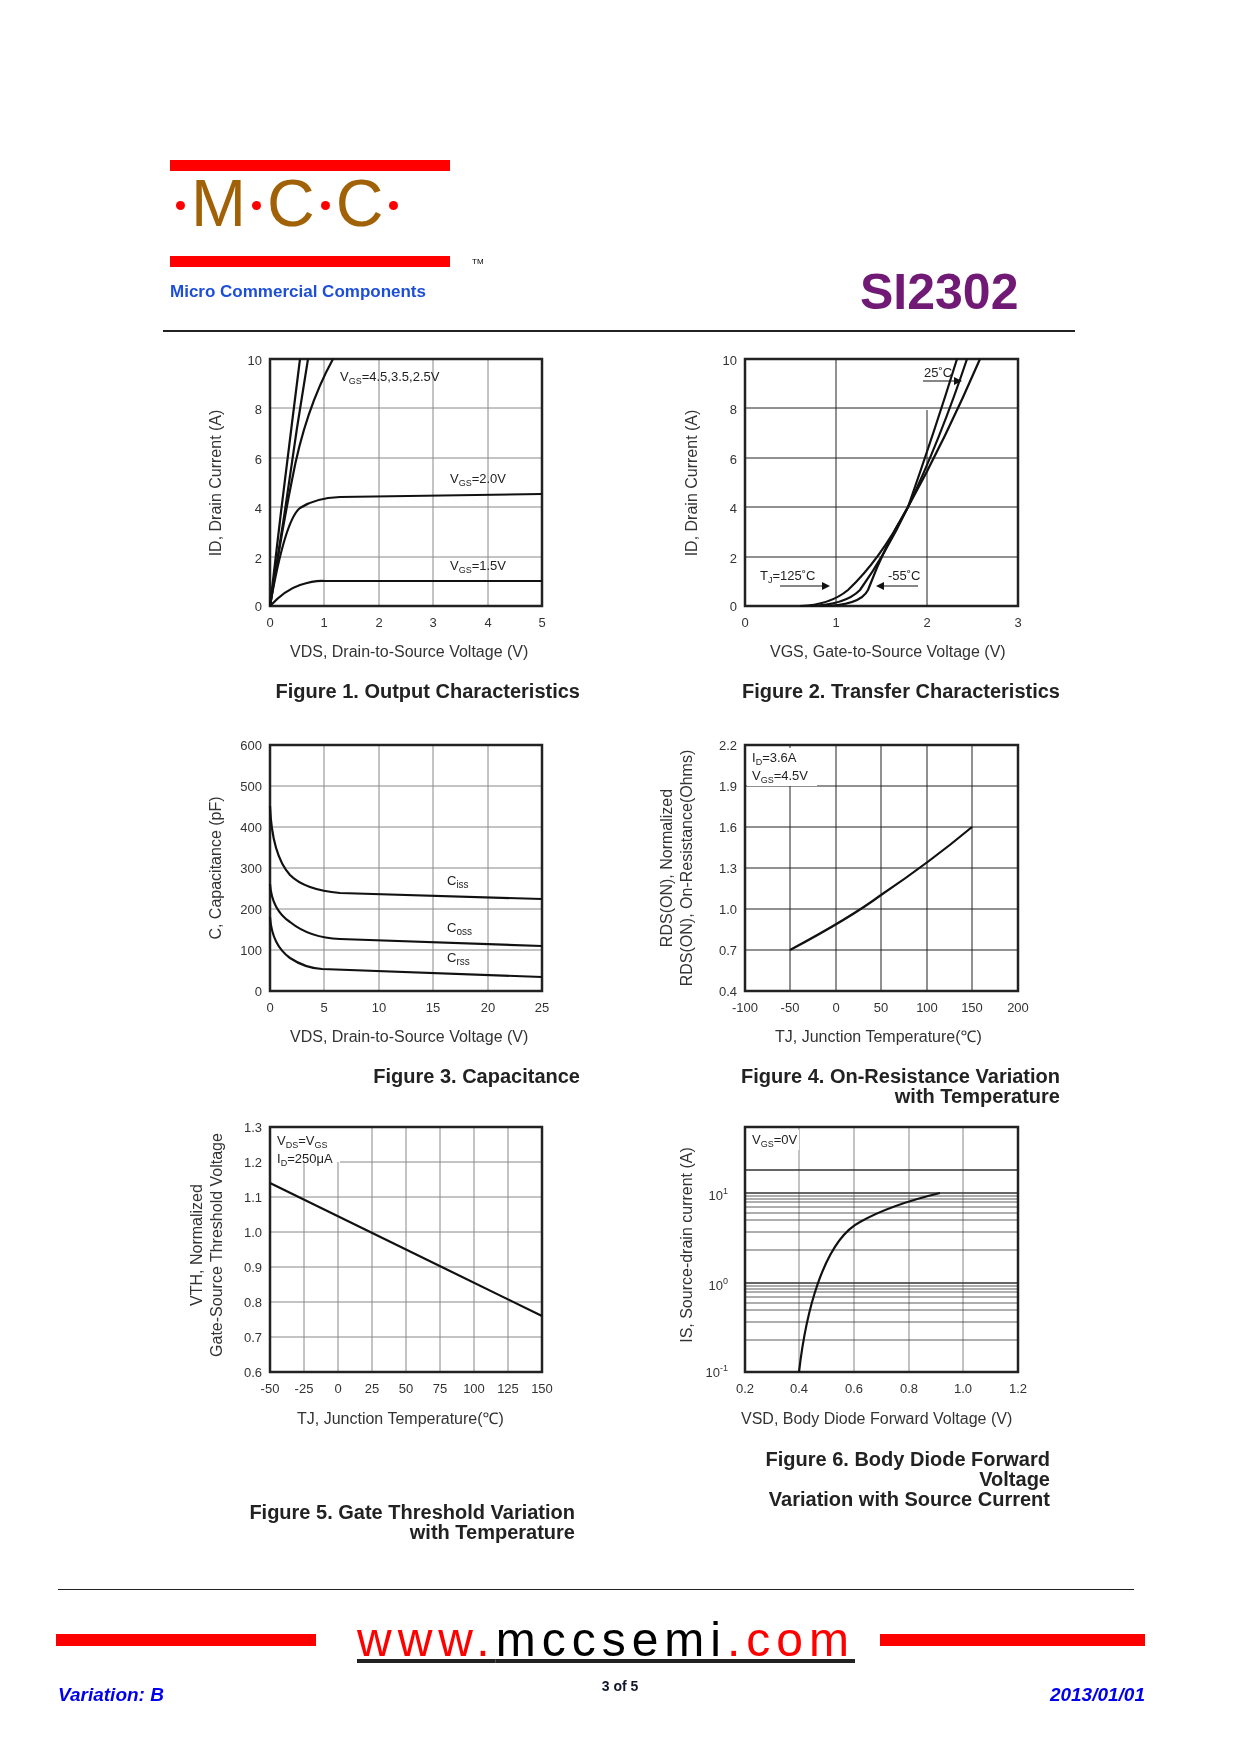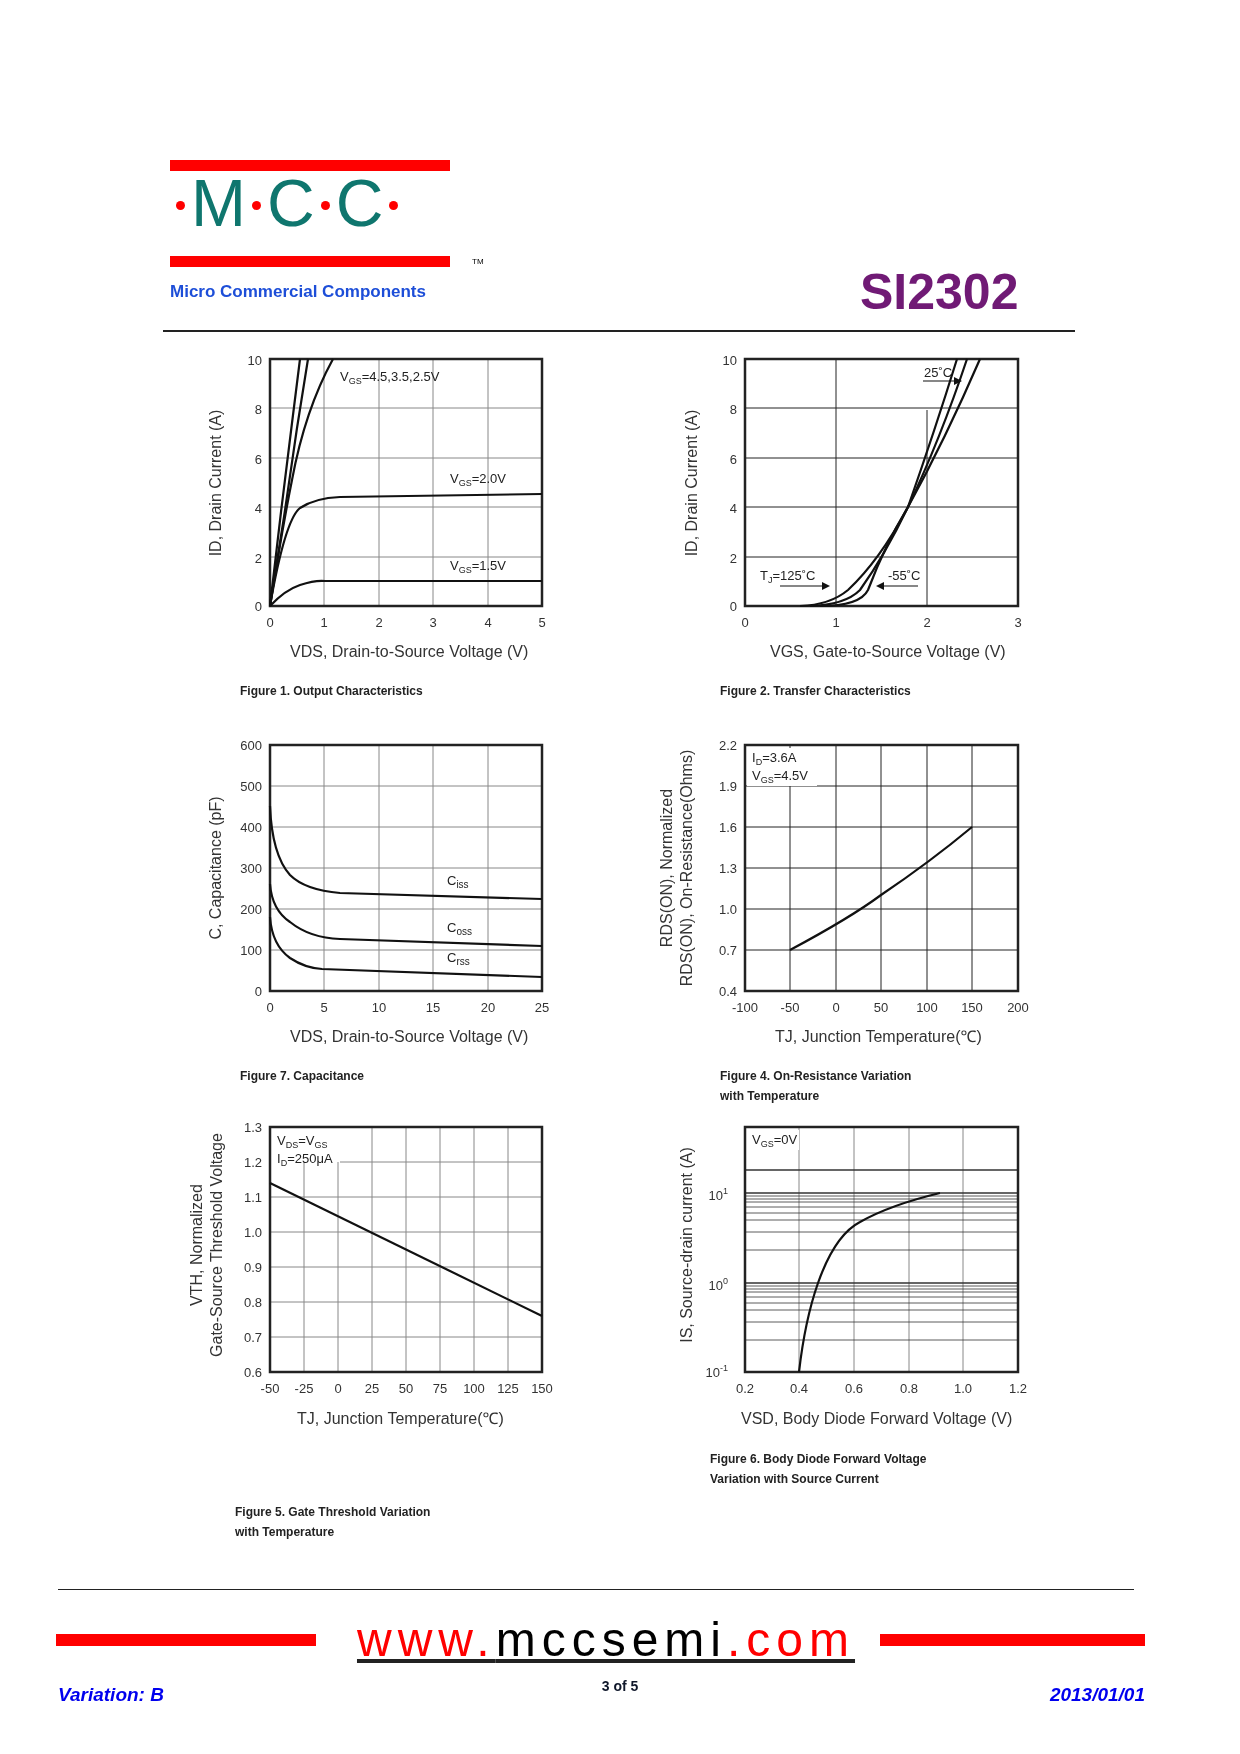--- a/index.html
+++ b/index.html
@@ -1,26 +1,26 @@
 <!DOCTYPE html>
 <html><head>
 <meta charset="utf-8">
 <style>
   html, body { margin:0; padding:0; background:#fff; }
   body { width:1240px; height:1754px; position:relative; overflow:hidden; font-family:"Liberation Sans", sans-serif; color:#222; }
   .redbar { position:absolute; background:#ff0000; }
-  .logo-letters { position:absolute; left:170px; top:170px; font-size:66px; line-height:66px; color:#0f766e; letter-spacing:0; white-space:nowrap; font-family:"Liberation Sans", sans-serif; }
+  .logo-letters { position:absolute; left:170px; top:170px; font-size:66px; line-height:66px; color:#a16207; letter-spacing:0; white-space:nowrap; font-family:"Liberation Sans", sans-serif; }
   .logo-letters .dot { display:inline-block; width:9px; height:9px; border-radius:50%; background:#ff0000; vertical-align:middle; margin:0 6px 6px 6px; }
   .tm { position:absolute; left:472px; top:257px; font-size:8px; color:#000; }
   .company { position:absolute; left:170px; top:282px; font-size:17px; font-weight:bold; color:#1d4ed8; }
   .partno { position:absolute; left:860px; top:263px; font-size:50px; font-weight:bold; color:#701a75; }
   .hrule { position:absolute; background:#222; }
   .chart { position:absolute; }
   .chart svg { overflow:visible; }
-  .caption { position:absolute; text-align:left; font-size:12px; font-weight:bold; color:#222; line-height:20px; }
+  .caption { position:absolute; text-align:right; font-size:20px; font-weight:bold; color:#222; line-height:20px; }
   .axis-label { font-family:"Liberation Sans", sans-serif; font-size:16px; fill:#333; }
   .tick { font-family:"Liberation Sans", sans-serif; font-size:13px; fill:#333; }
   .annot { font-family:"Liberation Sans", sans-serif; font-size:13px; fill:#222; }
   .url { position:absolute; left:0; width:1212px; top:1612px; text-align:center; font-size:48px; letter-spacing:6px; line-height:56px;text-decoration:underline; }
   .url .r { color:#ff0000; } .url .k { color:#000; }
   .footer-left { position:absolute; left:58px; top:1684px; font-size:19px; font-weight:bold; font-style:italic; color:#0000ee; }
   .footer-right { position:absolute; right:95px; top:1684px; font-size:19px; font-weight:bold; font-style:italic; color:#0000ee; }
   .footer-page { position:absolute; left:0; width:1240px; text-align:center; top:1678px; font-size:14px; font-weight:bold; color:#0f172a; }
 </style>
 </head>
@@ -164,21 +164,21 @@
       <path d="M270,884 Q272,910 290,922 Q310,938 340,939 L542,946"></path>
       <path d="M270,917 Q272,945 290,958 Q305,968 322,969 L542,977"></path>
     </g>
     <text class="annot" x="447" y="885">C<tspan font-size="10" dy="3">iss</tspan></text>
     <text class="annot" x="447" y="932">C<tspan font-size="10" dy="3">oss</tspan></text>
     <text class="annot" x="447" y="962">C<tspan font-size="10" dy="3">rss</tspan></text>
     <text class="axis-label" x="290" y="1042">VDS, Drain-to-Source Voltage (V)</text>
     <text class="axis-label" transform="translate(221,868) rotate(-90)" text-anchor="middle">C, Capacitance (pF)</text>
   </svg>
 </div>
-<div class="caption" style="left:240px; top:1066px; width:340px;"><span>Figure 7. Capacitance</span></div>
+<div class="caption" style="left:240px; top:1066px; width:340px;"><span>Figure 3. Capacitance</span></div>
 
 <div class="chart" style="left:0; top:0;">
   <svg width="1240" height="1754" style="position:absolute; left:0; top:0;">
     <g stroke="#222" stroke-width="1">
       <line x1="790" y1="745" x2="790" y2="991"></line>
         <line x1="836" y1="745" x2="836" y2="991"></line>
         <line x1="881" y1="745" x2="881" y2="991"></line>
         <line x1="927" y1="745" x2="927" y2="991"></line>
         <line x1="972" y1="745" x2="972" y2="991"></line>
       <line x1="745" y1="786" x2="1018" y2="786"></line>

